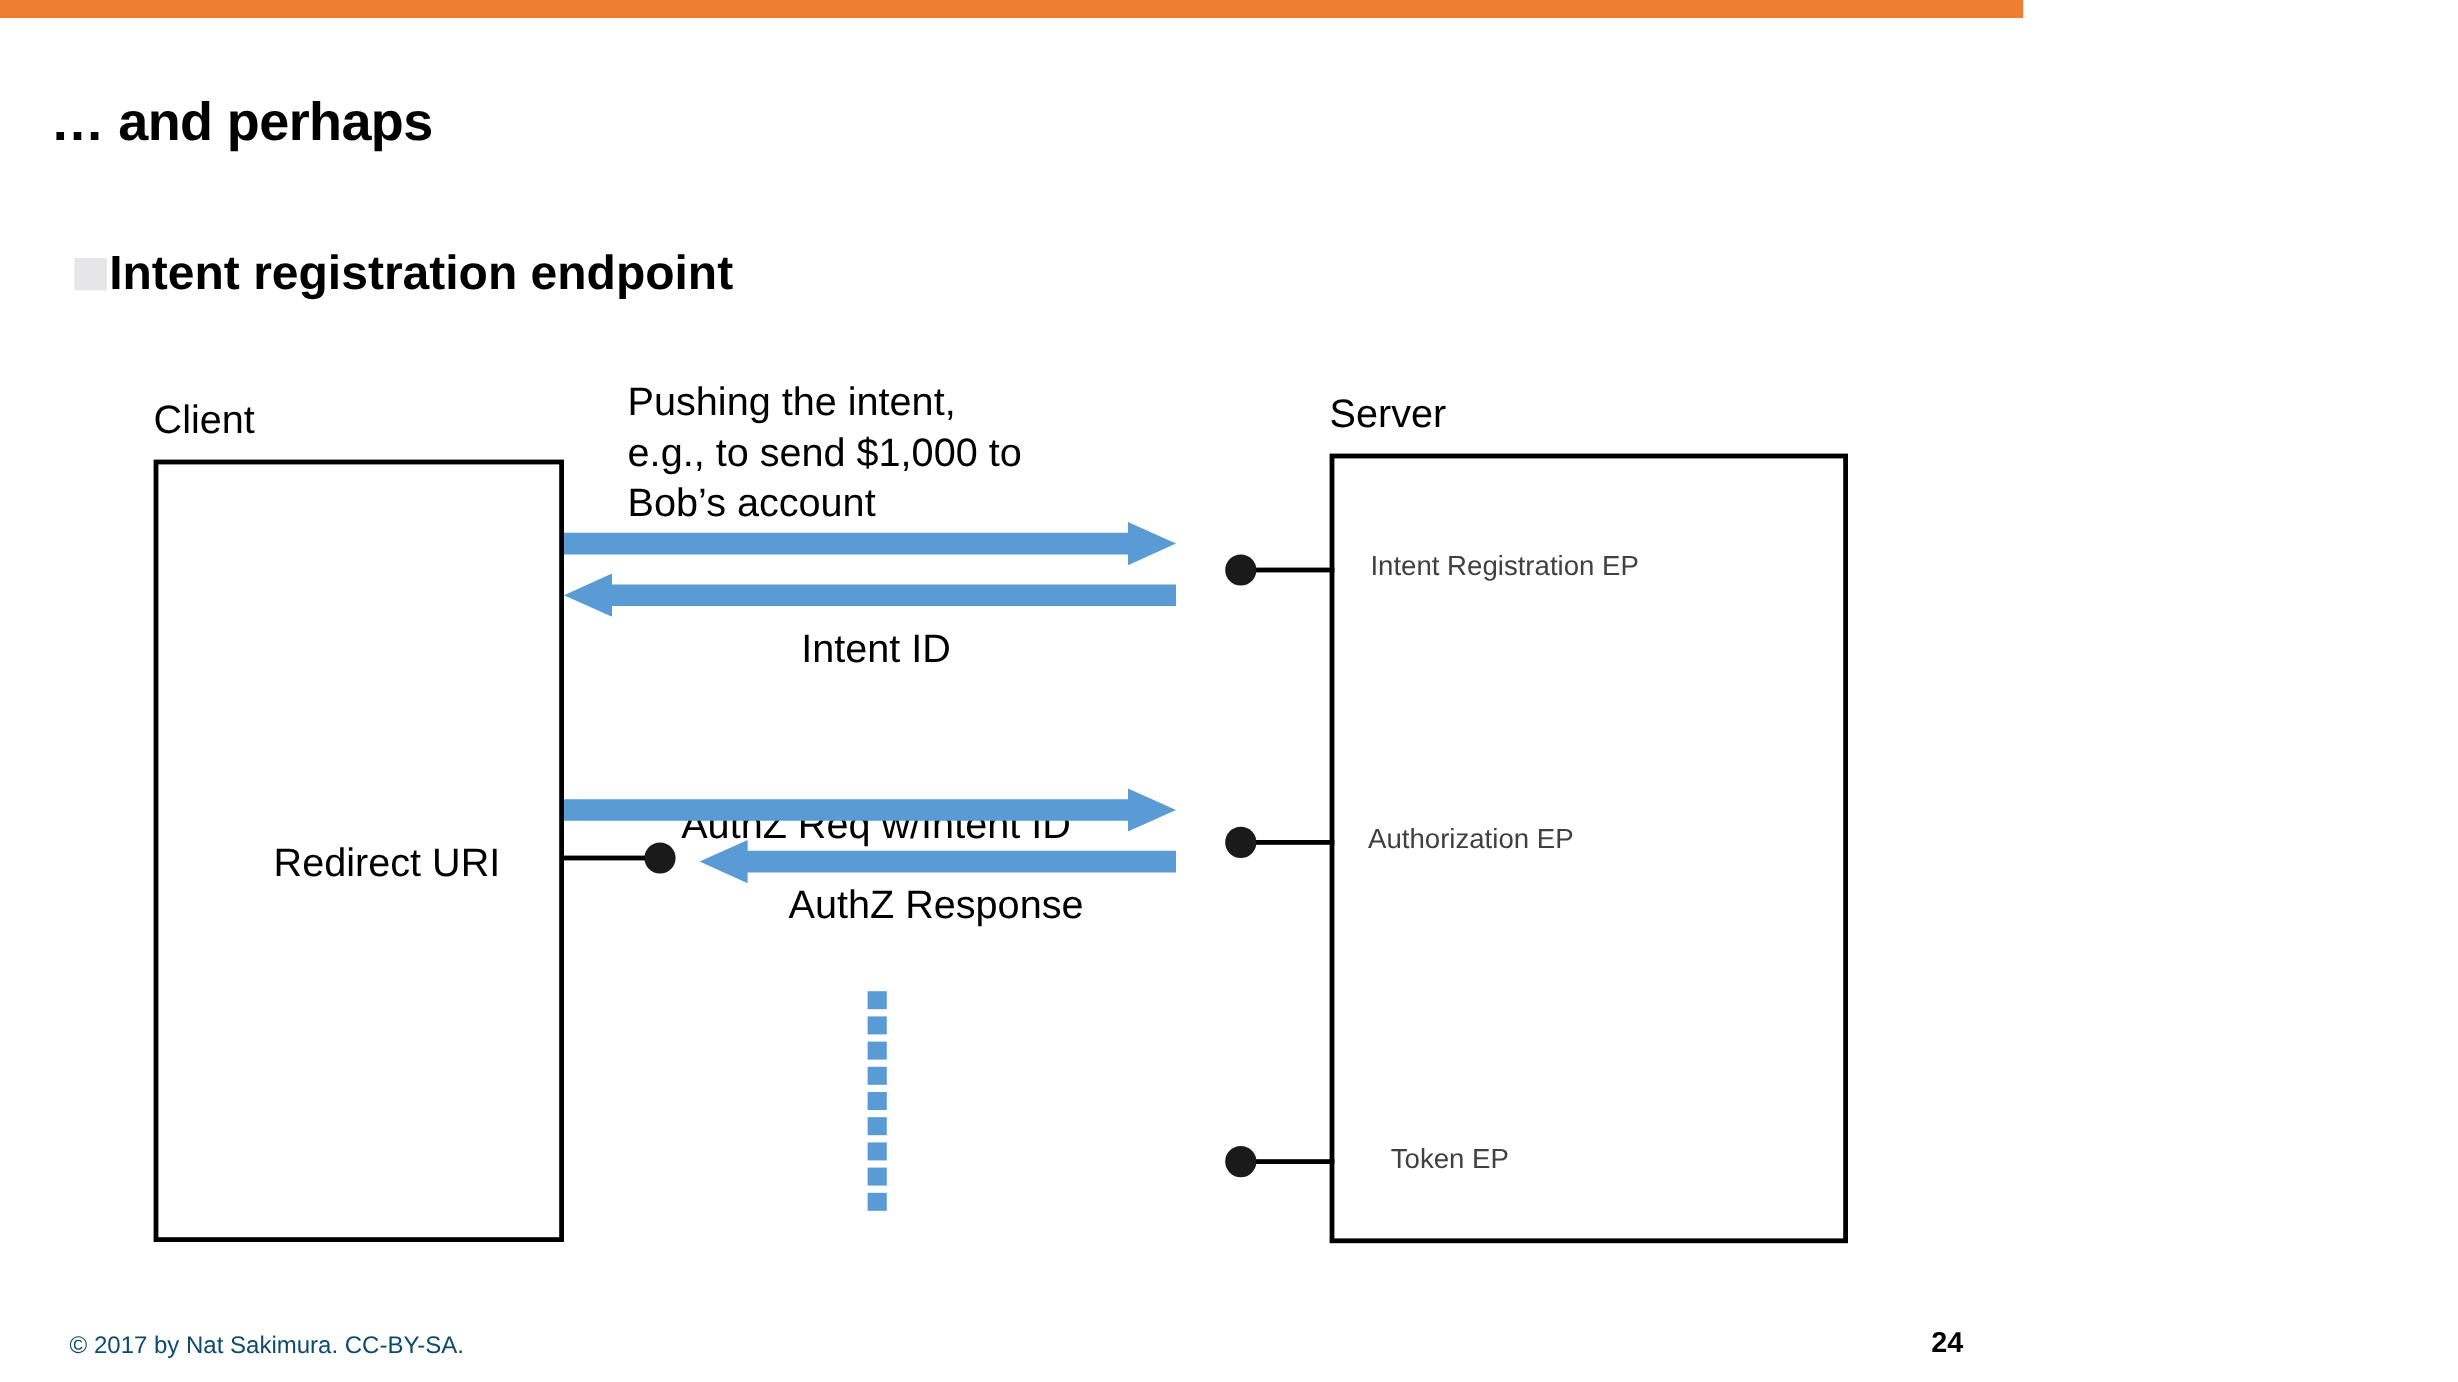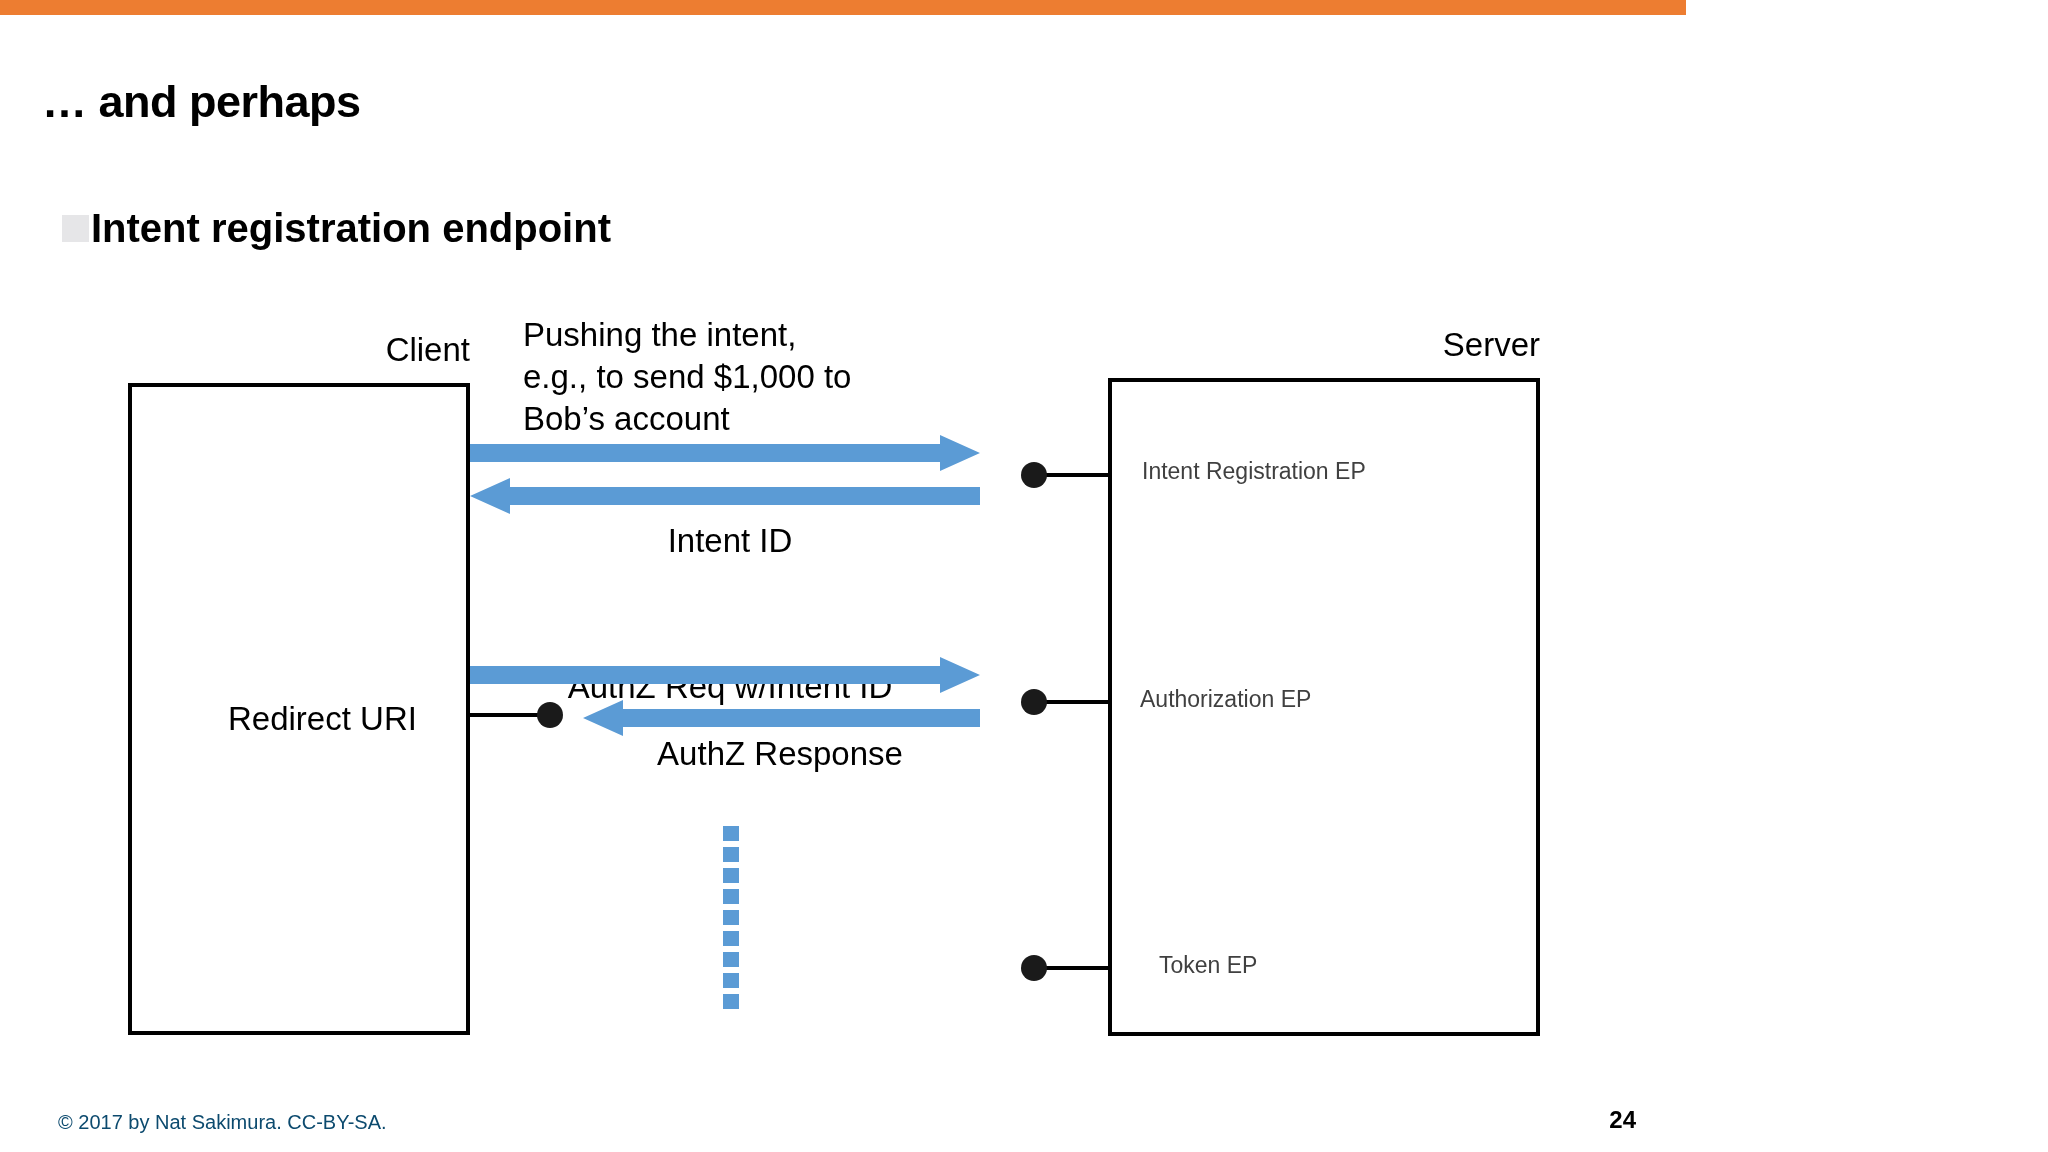--- a/index.html
+++ b/index.html
@@ -87,21 +87,21 @@
     box-sizing: border-box;
   }
   #client-box { left: 128px; top: 383px; width: 342px; height: 652px; }
   #server-box { left: 1108px; top: 378px; width: 432px; height: 658px; }
 
   .actor-label {
     position: absolute;
     font-size: 33px;
     color: #000000;
     white-space: nowrap;
-    text-align: right;
+    text-align: left;
   }
   #client-label { left: 128px; top: 331px; width: 342px; }
   #server-label { left: 1108px; top: 326px; width: 432px; }
 
   .ep-label {
     position: absolute;
     font-size: 23px;
     color: #404040;
     white-space: nowrap;
   }

